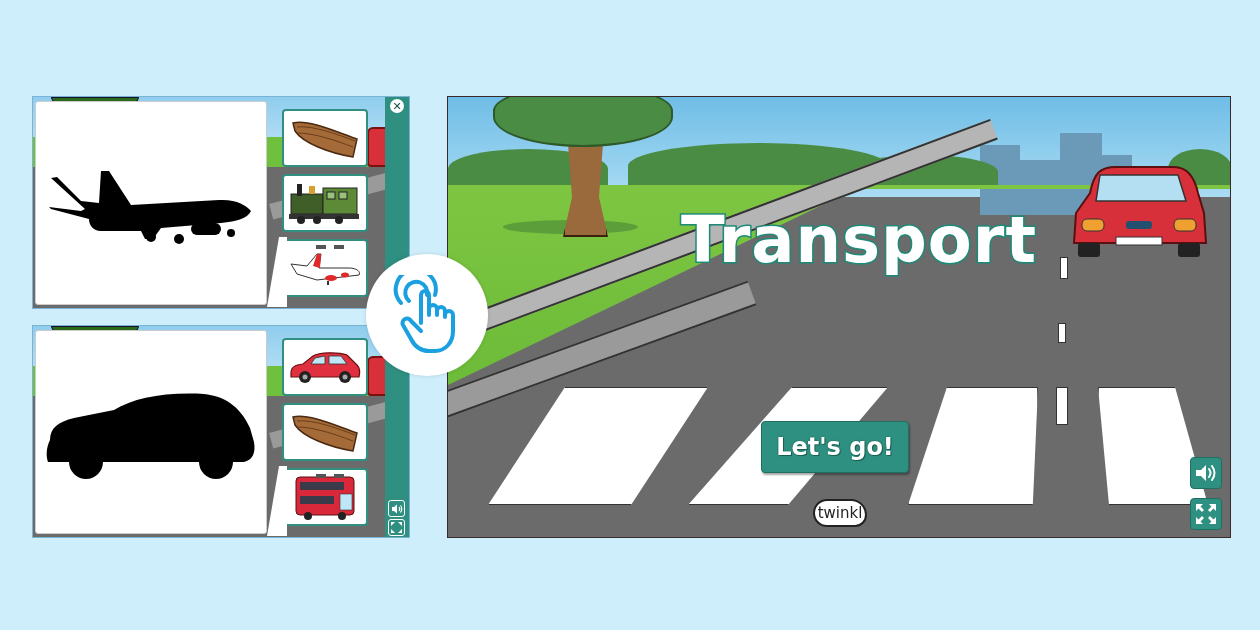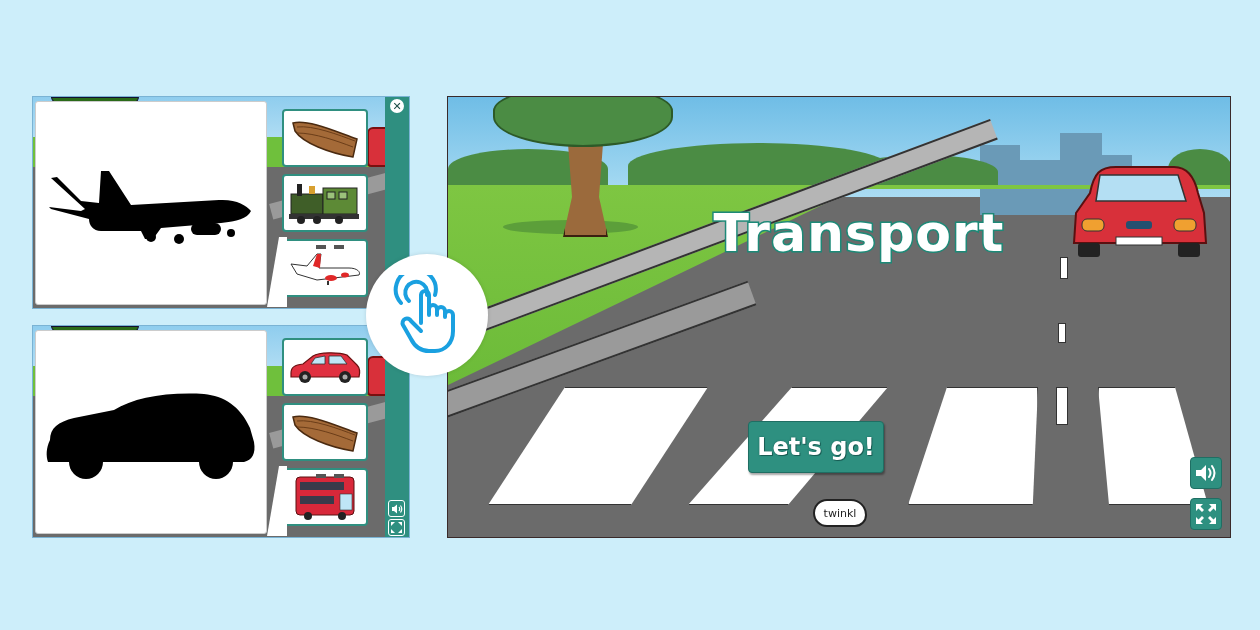--- a/index.html
+++ b/index.html
@@ -94,48 +94,48 @@
   }
   .main .tree-shadow { position: absolute; left: 55px; top: 123px; width: 135px; height: 14px; border-radius: 50%; background: #5c9f3a; }
   .main .tree-canopy { position: absolute; left: 45px; top: -10px; width: 180px; height: 60px; background: #4b8c44; border: 2px solid #2d5a28; border-radius: 40% 40% 50% 50%; }
 
   .main .car {
     position: absolute; left: 622px; top: 66px; width: 138px; height: 100px;
   }
 
   .main .title {
     position: absolute; left: 0; width: 100%; top: 106px; text-align: center;
-    font-family: "DejaVu Sans", sans-serif; font-weight: bold; font-size: 52px;
+    font-family: "DejaVu Sans", sans-serif; font-weight: bold; font-size: 64px;
     color: #fff; letter-spacing: 1px;
     -webkit-text-stroke: 3px #1e8a78;
     paint-order: stroke fill;
     text-shadow: 0 0 2px #1e8a78;
     padding-left: 40px;
   }
   .main .subtitle-bar {
     position: absolute; left: 0; top: 242px; width: 100%; height: 48px;
     background: #2e9080; border-top: 1px solid #1f6e63; border-bottom: 1px solid #1f6e63;
     display: flex; align-items: center; justify-content: center;
   }
   .main .subtitle-bar span {
     color: #fff; font-weight: bold; font-size: 23px; padding-left: 40px;
     text-shadow: 0 0 2px #1a5e55, 1px 1px 0 #1a5e55;
   }
   .main .go-btn {
-    position: absolute; left: 300px; top: 324px; width: 136px; height: 52px;
+    position: absolute; left: 313px; top: 324px; width: 148px; height: 52px;
     background: #2e9080; border-radius: 4px; border: 1px solid #1f6e63;
     box-shadow: 1px 2px 2px rgba(0,0,0,0.35);
     color: #fff; font-weight: bold; font-size: 24px;
     display: flex; align-items: center; justify-content: center; cursor: pointer;
     text-shadow: 0 0 2px #1a5e55, 1px 1px 0 #1a5e55;
   }
   .main .twinkl-logo {
     position: absolute; left: 365px; top: 402px; width: 54px; height: 28px;
     background: #fff; border: 2px solid #222; border-radius: 14px 16px 12px 14px;
-    font-size: 11px; color: #222; display: flex; align-items: center; justify-content: center;
+    font-size: 15px; color: #222; display: flex; align-items: center; justify-content: center;
     font-family: "DejaVu Sans", sans-serif;
   }
   .main .ctrl {
     position: absolute; left: 742px; width: 32px; height: 32px;
     background: #2e9080; border: 1px solid #1f6e63; border-radius: 4px;
     display: flex; align-items: center; justify-content: center; cursor: pointer;
   }
 </style>
 </head>
 <body>

